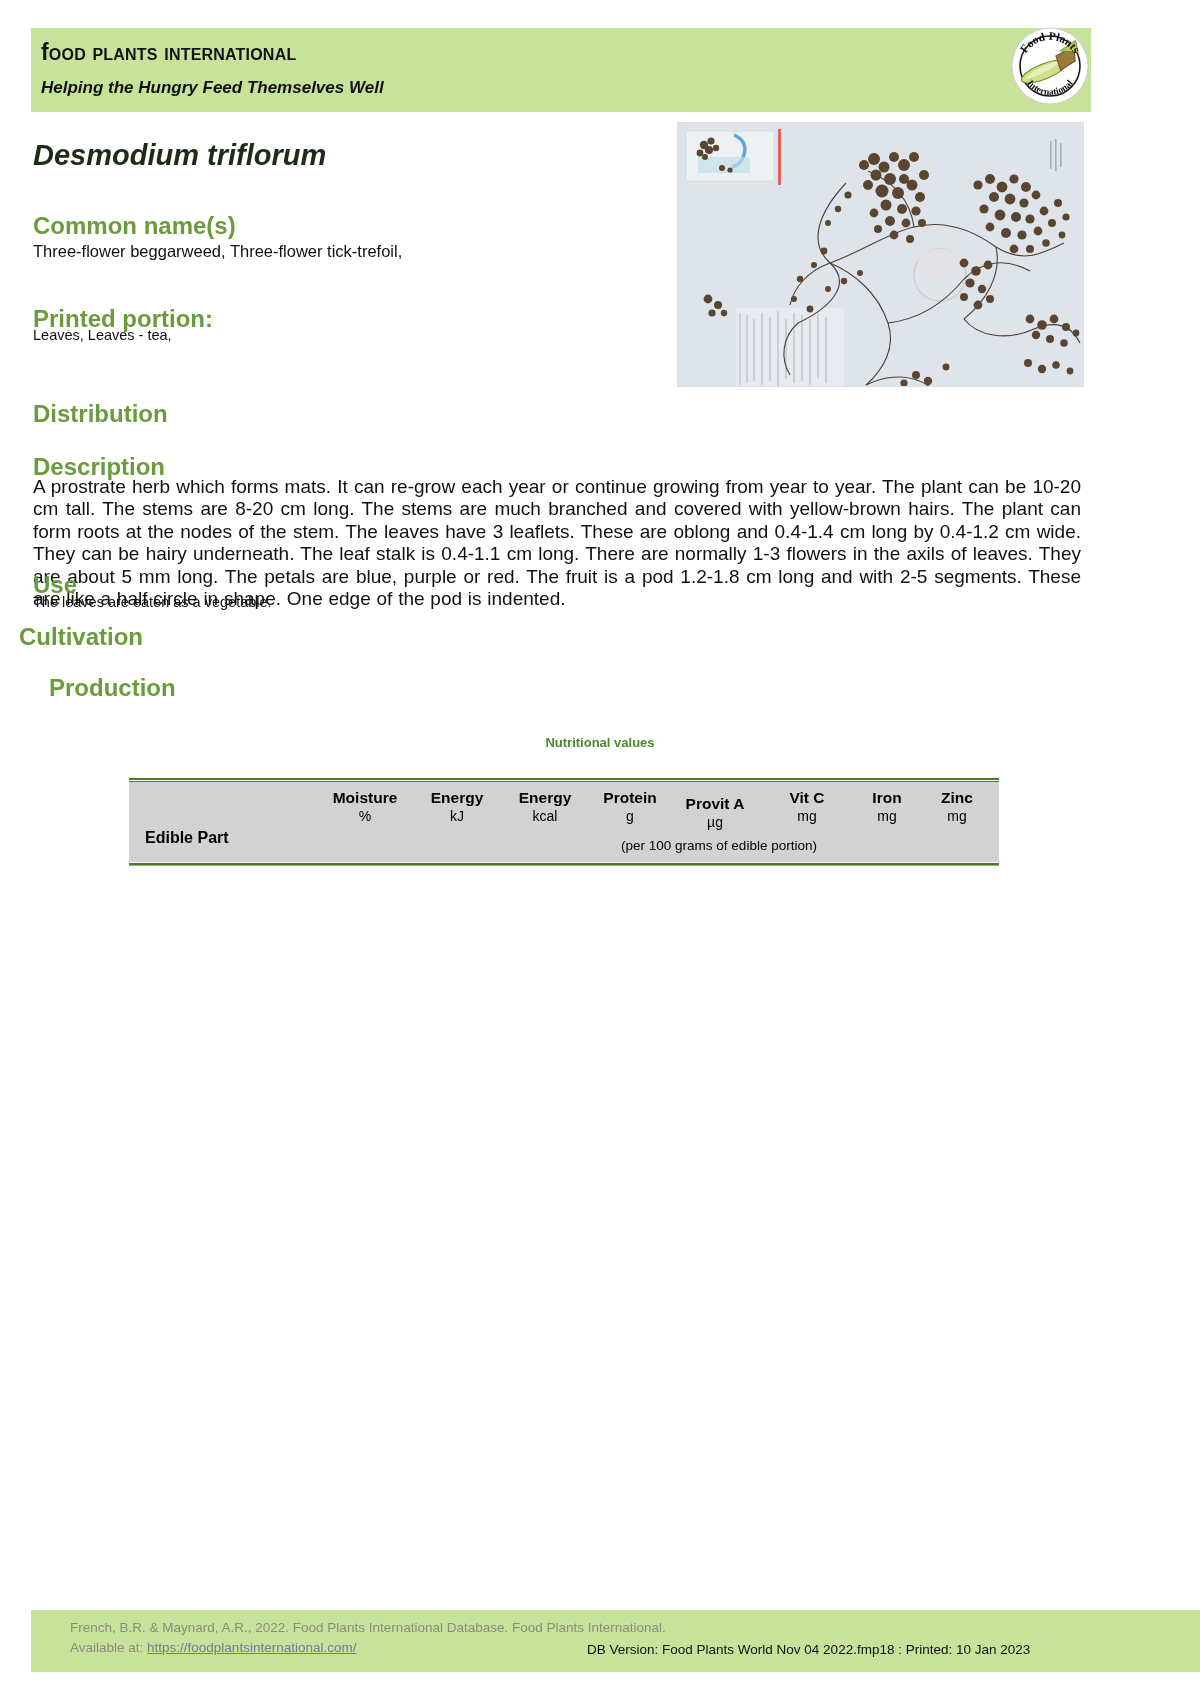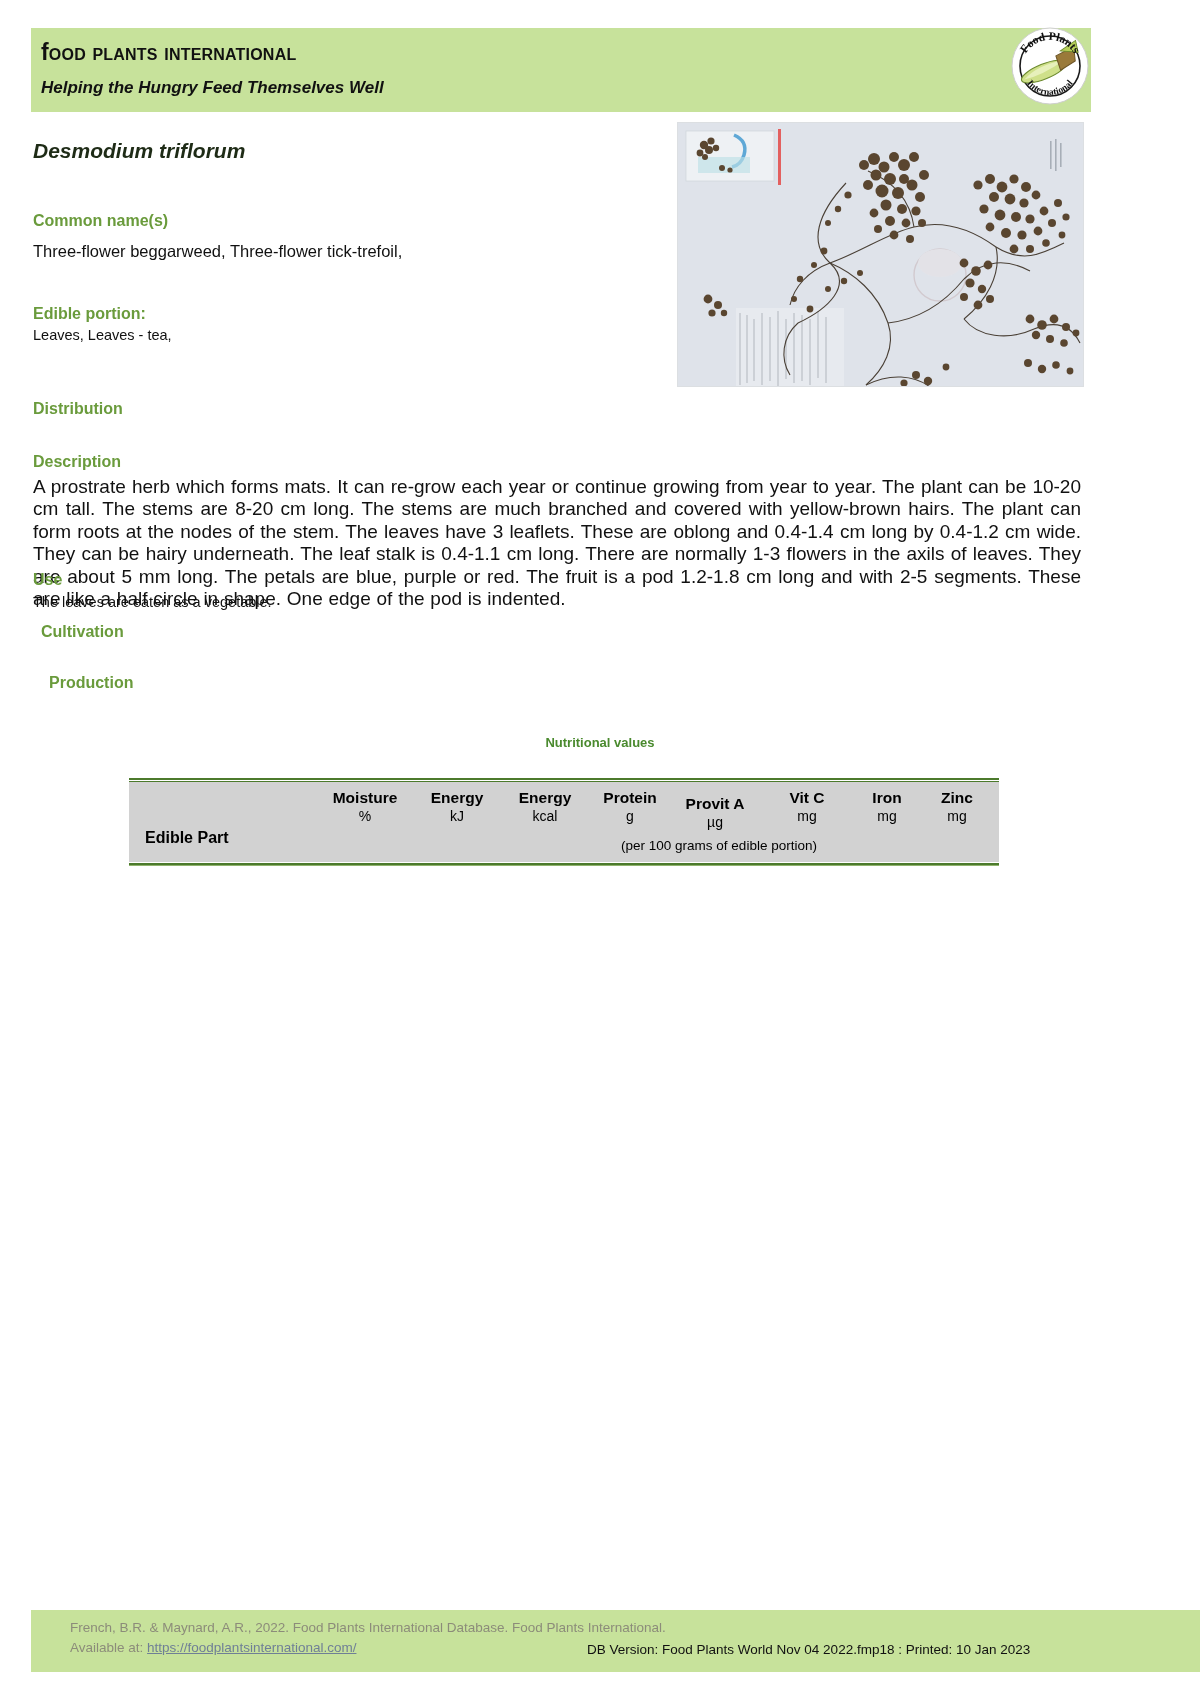--- a/index.html
+++ b/index.html
@@ -61,30 +61,30 @@
     width: 80px;
     height: 80px;
   }
   .logo svg { display: block; }
 
   
   .species-title {
     position: absolute;
     left: 33px;
     top: 139px;
-    font-size: 21px;
+    font-size: 29px;
     font-weight: bold;
     font-style: italic;
     color: #1e2b16;
   }
 
   
   .h-green {
     position: absolute;
-    font-size: 16px;
+    font-size: 24px;
     font-weight: bold;
     color: #6a9b3c;
   }
   .body-text {
     position: absolute;
     font-size: 15px;
     color: #111111;
     line-height: 1.12;
     text-align: center;
   }
@@ -422,32 +422,32 @@
           <circle cx="250" cy="258" r="4.2"></circle>
           <circle cx="226" cy="260" r="3.6"></circle>
         <circle cx="268" cy="244" r="3.4"></circle>
       </g>
     </svg>
   </div>
 
   <div class="h-green" style="left:33px; top:212px;">Common name(s)</div>
   <div class="body-text" style="left:33px; top:242px; font-size:16.5px;">Three-flower beggarweed, Three-flower tick-trefoil,</div>
 
-  <div class="h-green" style="left:33px; top:305px;">Edible portion:</div>
+  <div class="h-green" style="left:33px; top:305px;">Printed portion:</div>
   <div class="body-small" style="left:33px; top:327px;">Leaves, Leaves - tea,</div>
 
   <div class="h-green" style="left:33px; top:400px;">Distribution</div>
 
   <div class="h-green" style="left:33px; top:453px;">Description</div>
   <div class="desc-block">A prostrate herb which forms mats.  It can re-grow each year or continue growing from year to year.  The plant can be 10-20 cm tall.  The stems are 8-20 cm long.  The stems are much branched and covered with yellow-brown hairs.  The plant can form roots at the nodes of the stem.  The leaves have 3 leaflets.  These are oblong and 0.4-1.4 cm long by 0.4-1.2 cm wide.  They can be hairy underneath.  The leaf stalk is 0.4-1.1 cm long.  There are normally 1-3 flowers in the axils of leaves.  They are about 5 mm long.  The petals are blue, purple or red.  The fruit is a pod 1.2-1.8 cm long and with 2-5 segments.  These are like a half circle in shape.  One edge of the pod is indented.</div>
 
   <div class="h-green" style="left:33px; top:571px;">Use</div>
   <div class="body-small" style="left:33px; top:594px;">The leaves are eaten as a vegetable.</div>
 
-  <div class="h-green" style="left:41px; top:623px;">Cultivation</div>
+  <div class="h-green" style="left:19px; top:623px;">Cultivation</div>
   <div class="body-small" style="left:33px; top:648px;"></div>
 
   <div class="h-green" style="left:33px; top:674px;margin-left:16px;">Production</div>
   <div class="body-small" style="left:33px; top:699px;"></div>
 
   <div class="nutri-title">Nutritional values</div>
 
   <div class="nutri-table-wrap">
     <div class="rule-top"></div>
     <div class="rule-top2"></div>

